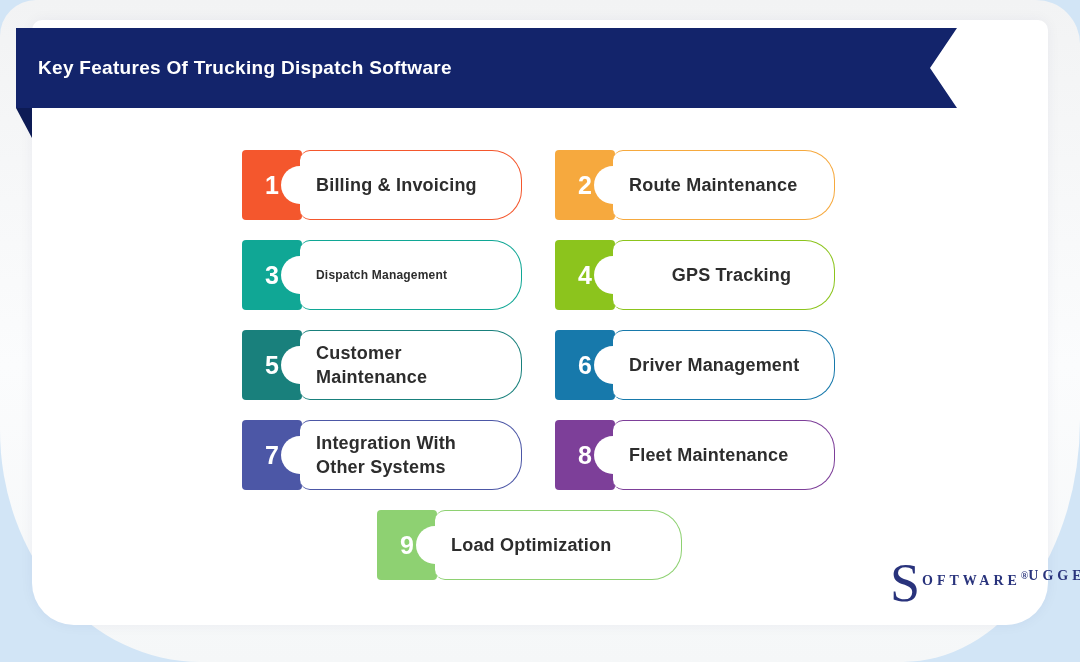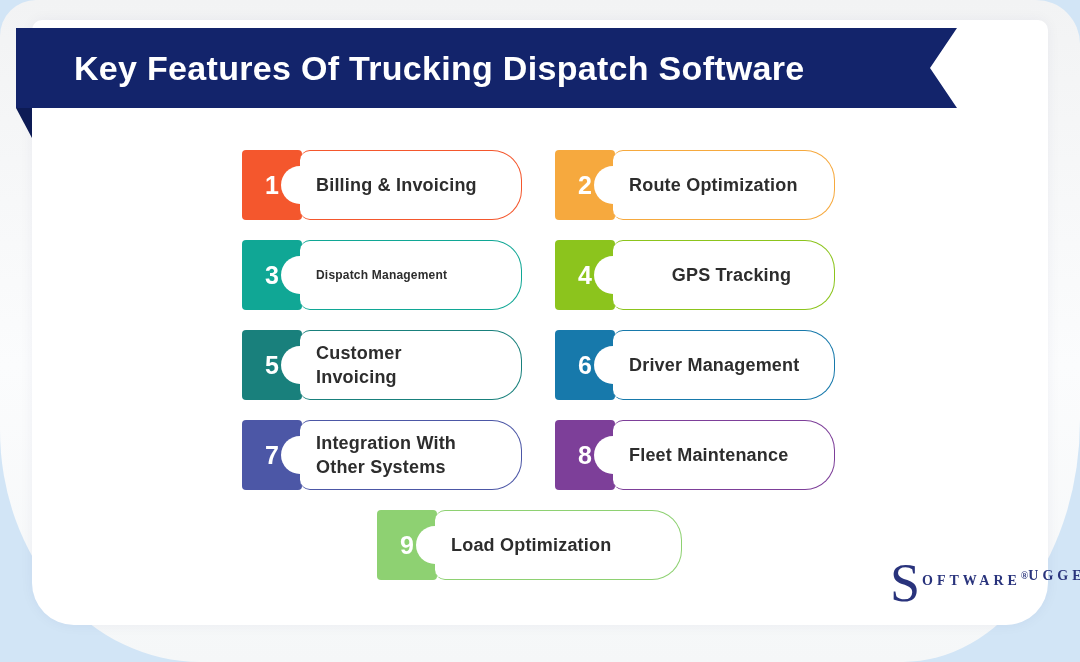--- a/index.html
+++ b/index.html
@@ -21,22 +21,22 @@
     background:#ffffff;
     border-radius:10px 10px 42px 42px;
     box-shadow:0 0 14px rgba(20,40,90,0.05);
   }
   
   .banner{
     position:absolute;left:16px;top:28px;width:941px;height:80px;
     clip-path:polygon(0 0,100% 0,calc(100% - 27px) 50%,100% 100%,0 100%);
   }
   .banner h1{
-    margin:0;padding:0 0 0 58px;
-    font-size:34px;line-height:80px;font-weight:700;
+    margin:0;padding:0 0 0 22px;
+    font-size:19px;line-height:80px;font-weight:700;
     color:#ffffff;letter-spacing:0.3px;white-space:nowrap;
   }
   .banner-fold{
     position:absolute;left:16px;top:108px;width:16px;height:30px;
     clip-path:polygon(0 0,100% 0,100% 100%);
   }
   
   .card{position:absolute;width:280px;height:70px;}
   .num{
     position:absolute;left:0;top:0;width:60px;height:70px;
@@ -110,21 +110,21 @@
   <div class="panel" style="border-color: rgb(244, 87, 45); text-align: center;">
     <div class="bulge"></div>
     <div class="label">Billing &amp; Invoicing</div>
   </div>
 </div>
 
 <div class="card pos-2">
   <div class="num" style="background: rgb(246, 169, 62);">2</div>
   <div class="panel" style="border-color: rgb(246, 169, 62);">
     <div class="bulge"></div>
-    <div class="label">Route Optimization</div>
+    <div class="label">Route Maintenance</div>
   </div>
 </div>
 
 <div class="card pos-3">
   <div class="num" style="background: rgb(16, 167, 149);">3</div>
   <div class="panel" style="border-color: rgb(16, 167, 149);">
     <div class="bulge"></div>
     <div class="label">Dispatch Management</div>
   </div>
 </div>
@@ -135,21 +135,21 @@
     <div class="bulge"></div>
     <div class="label">GPS Tracking</div>
   </div>
 </div>
 
 <div class="card pos-5">
   <div class="num" style="background: rgb(25, 128, 124);">5</div>
   <div class="panel" style="border-color: rgb(25, 128, 124);">
     <div class="bulge"></div>
     <div class="label">Customer
-Invoicing</div>
+Maintenance</div>
   </div>
 </div>
 
 <div class="card pos-6">
   <div class="num" style="background: rgb(23, 121, 171);">6</div>
   <div class="panel" style="border-color: rgb(23, 121, 171);">
     <div class="bulge"></div>
     <div class="label">Driver Management</div>
   </div>
 </div>

